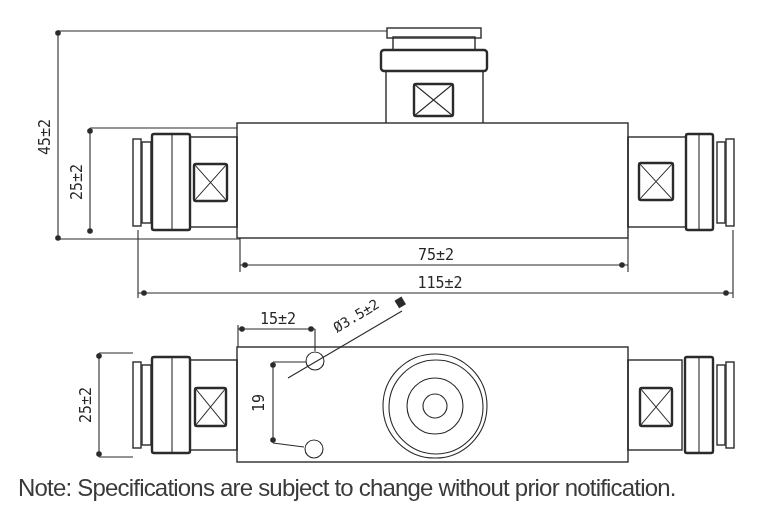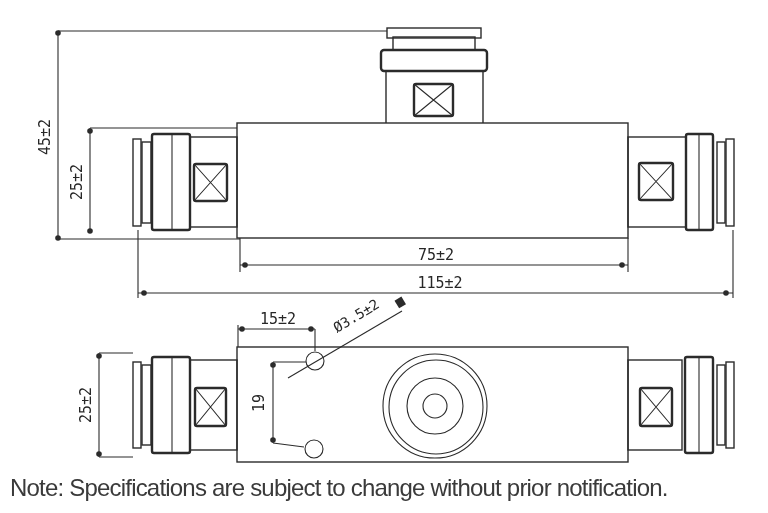--- a/index.html
+++ b/index.html
@@ -6,21 +6,21 @@
   #page{position:relative;width:768px;height:513px;background:#ffffff;overflow:hidden;
         font-family:"Liberation Sans",sans-serif;}
   svg{position:absolute;left:0;top:0;}
   .ln{fill:none;stroke:#2b2b2b;stroke-width:1.4;}
   .thick{stroke-width:2.4;}
   .thin{stroke-width:1.1;}
   .dim{fill:none;stroke:#2b2b2b;stroke-width:1.1;}
   .dot{fill:#2b2b2b;stroke:none;}
   .dimtxt{font-family:"DejaVu Sans Mono",monospace;font-size:15px;fill:#272727;}
   .dimtxt-sm{font-family:"DejaVu Sans Mono",monospace;font-size:14px;fill:#272727;}
-  .note{position:absolute;left:10px;top:474px;width:750px;white-space:nowrap;
+  .note{position:absolute;left:18px;top:474px;width:750px;white-space:nowrap;
         font-size:24px;letter-spacing:-0.8px;color:#3a3a3a;}
 </style>
 </head>
 <body>
 
 <div id="page">
   <svg width="768" height="470" viewBox="0 0 768 470">
 
     <g>
 

